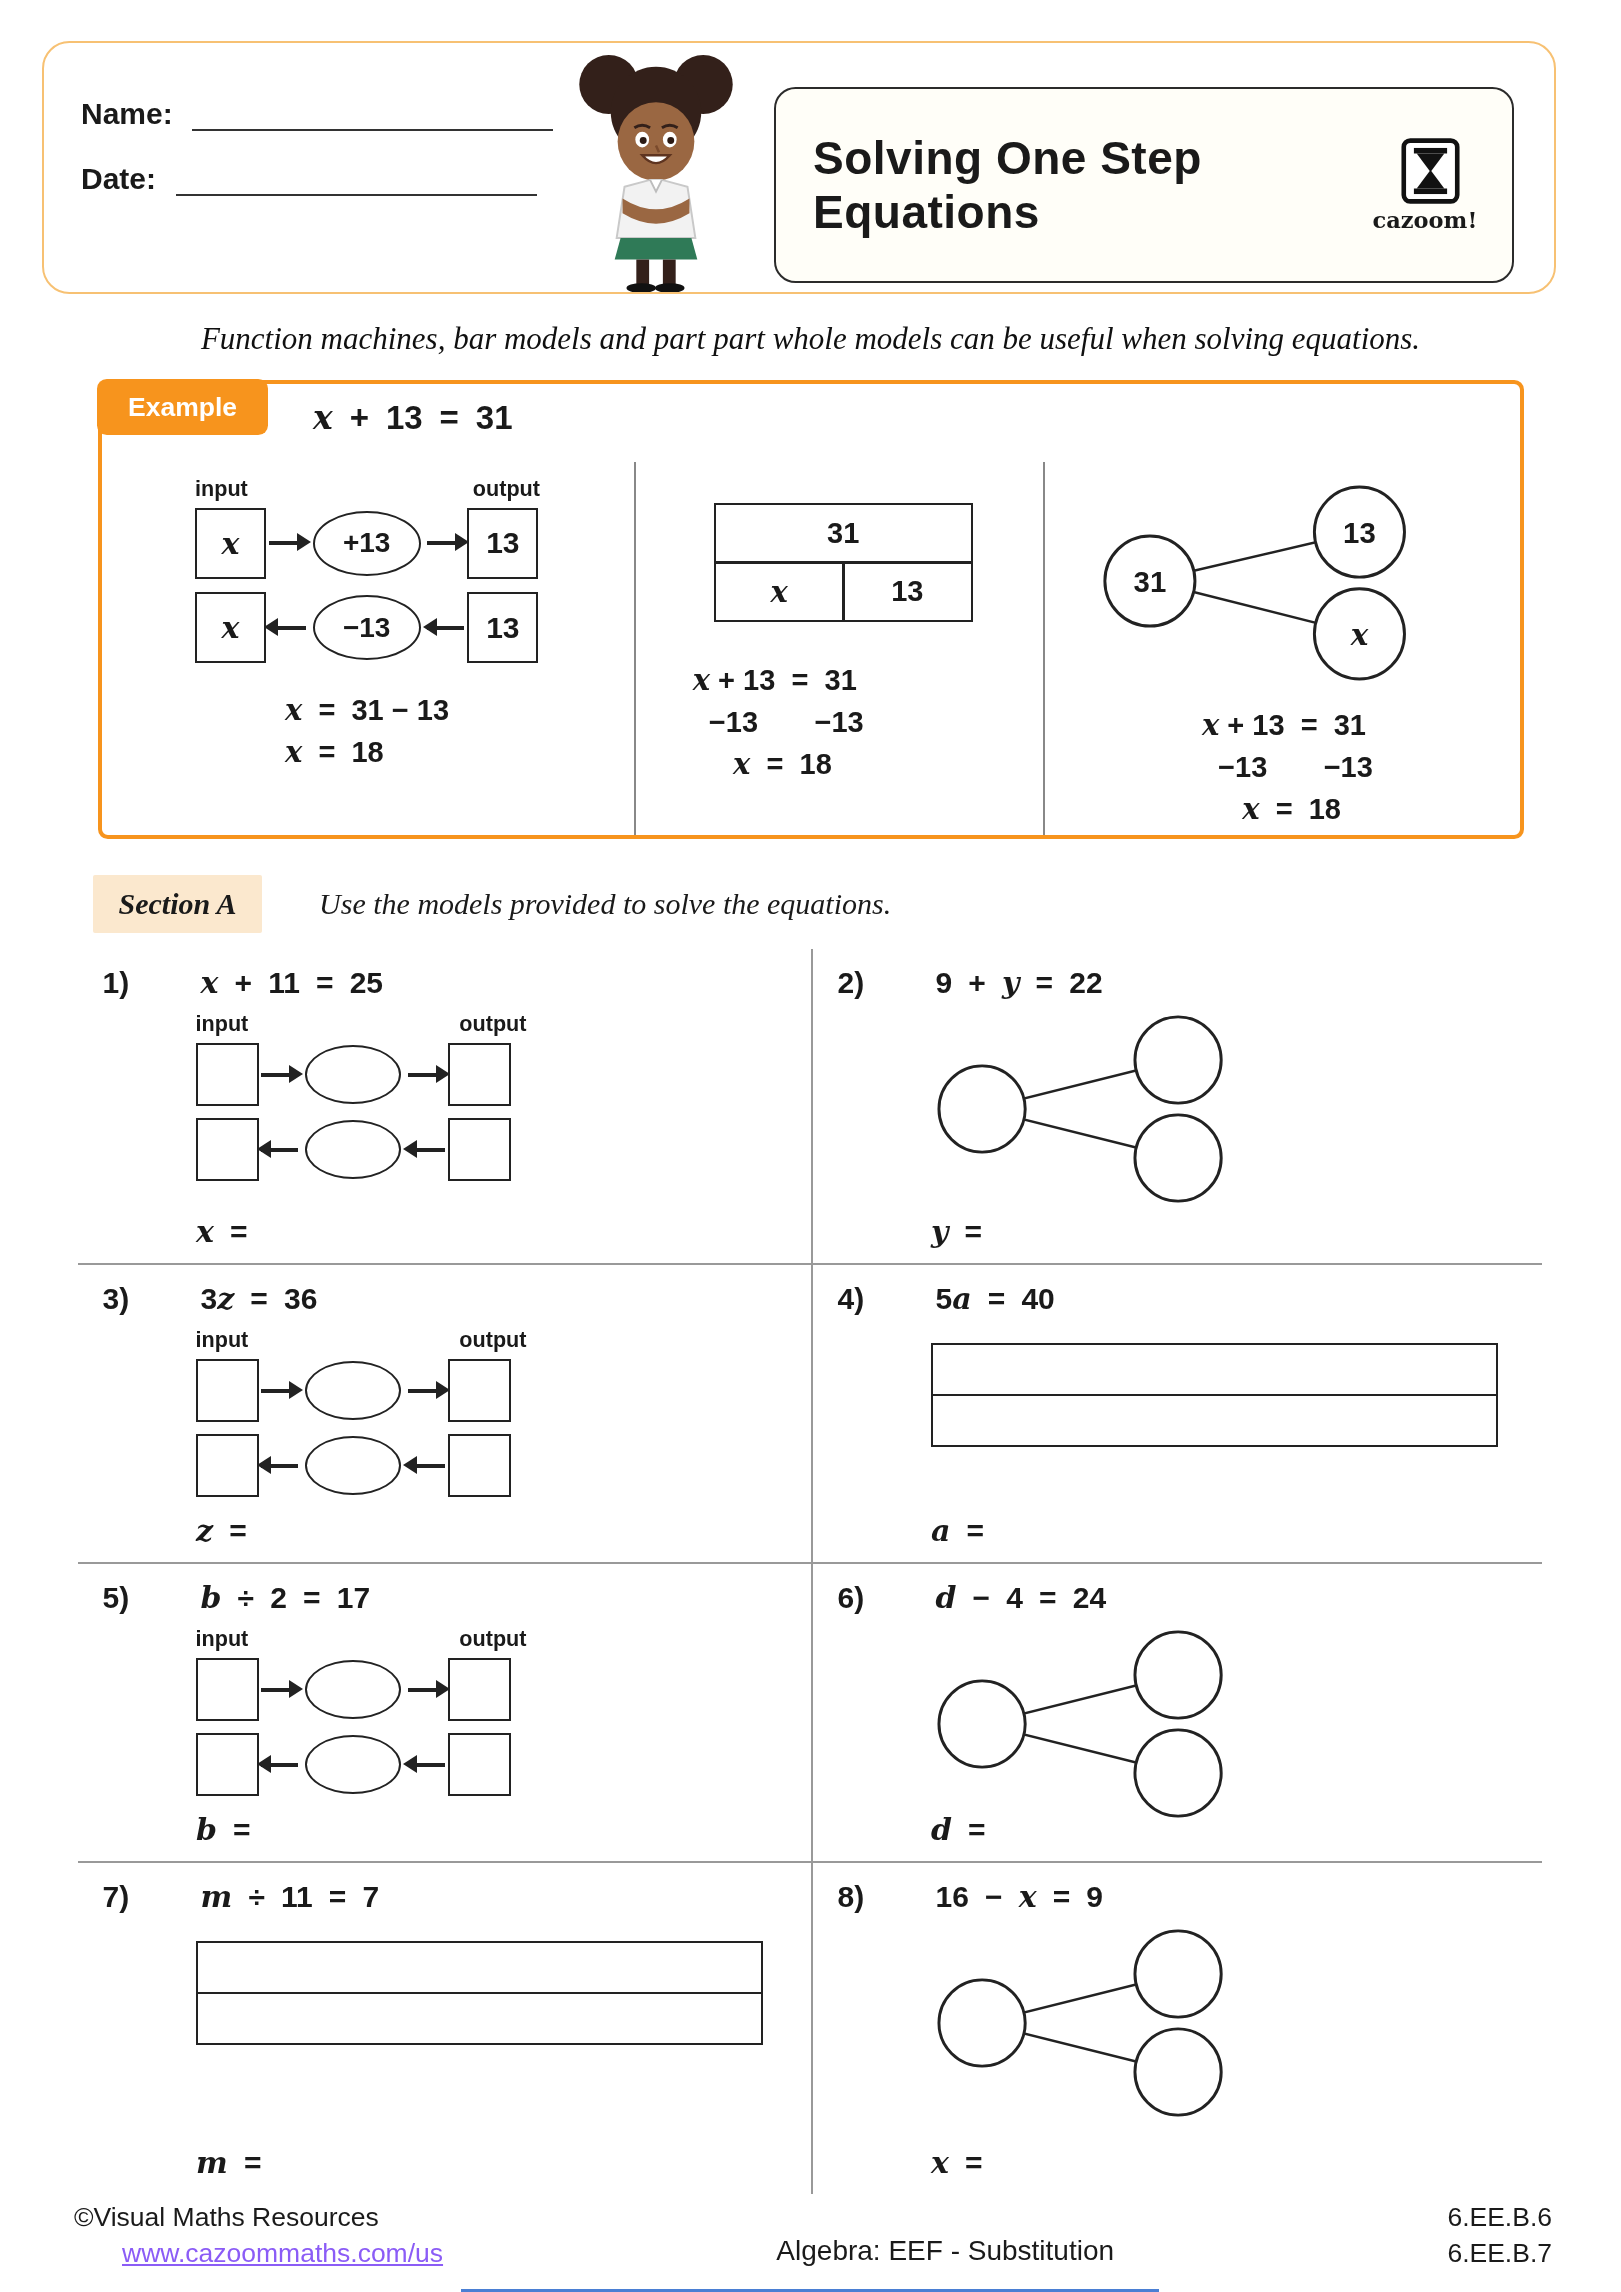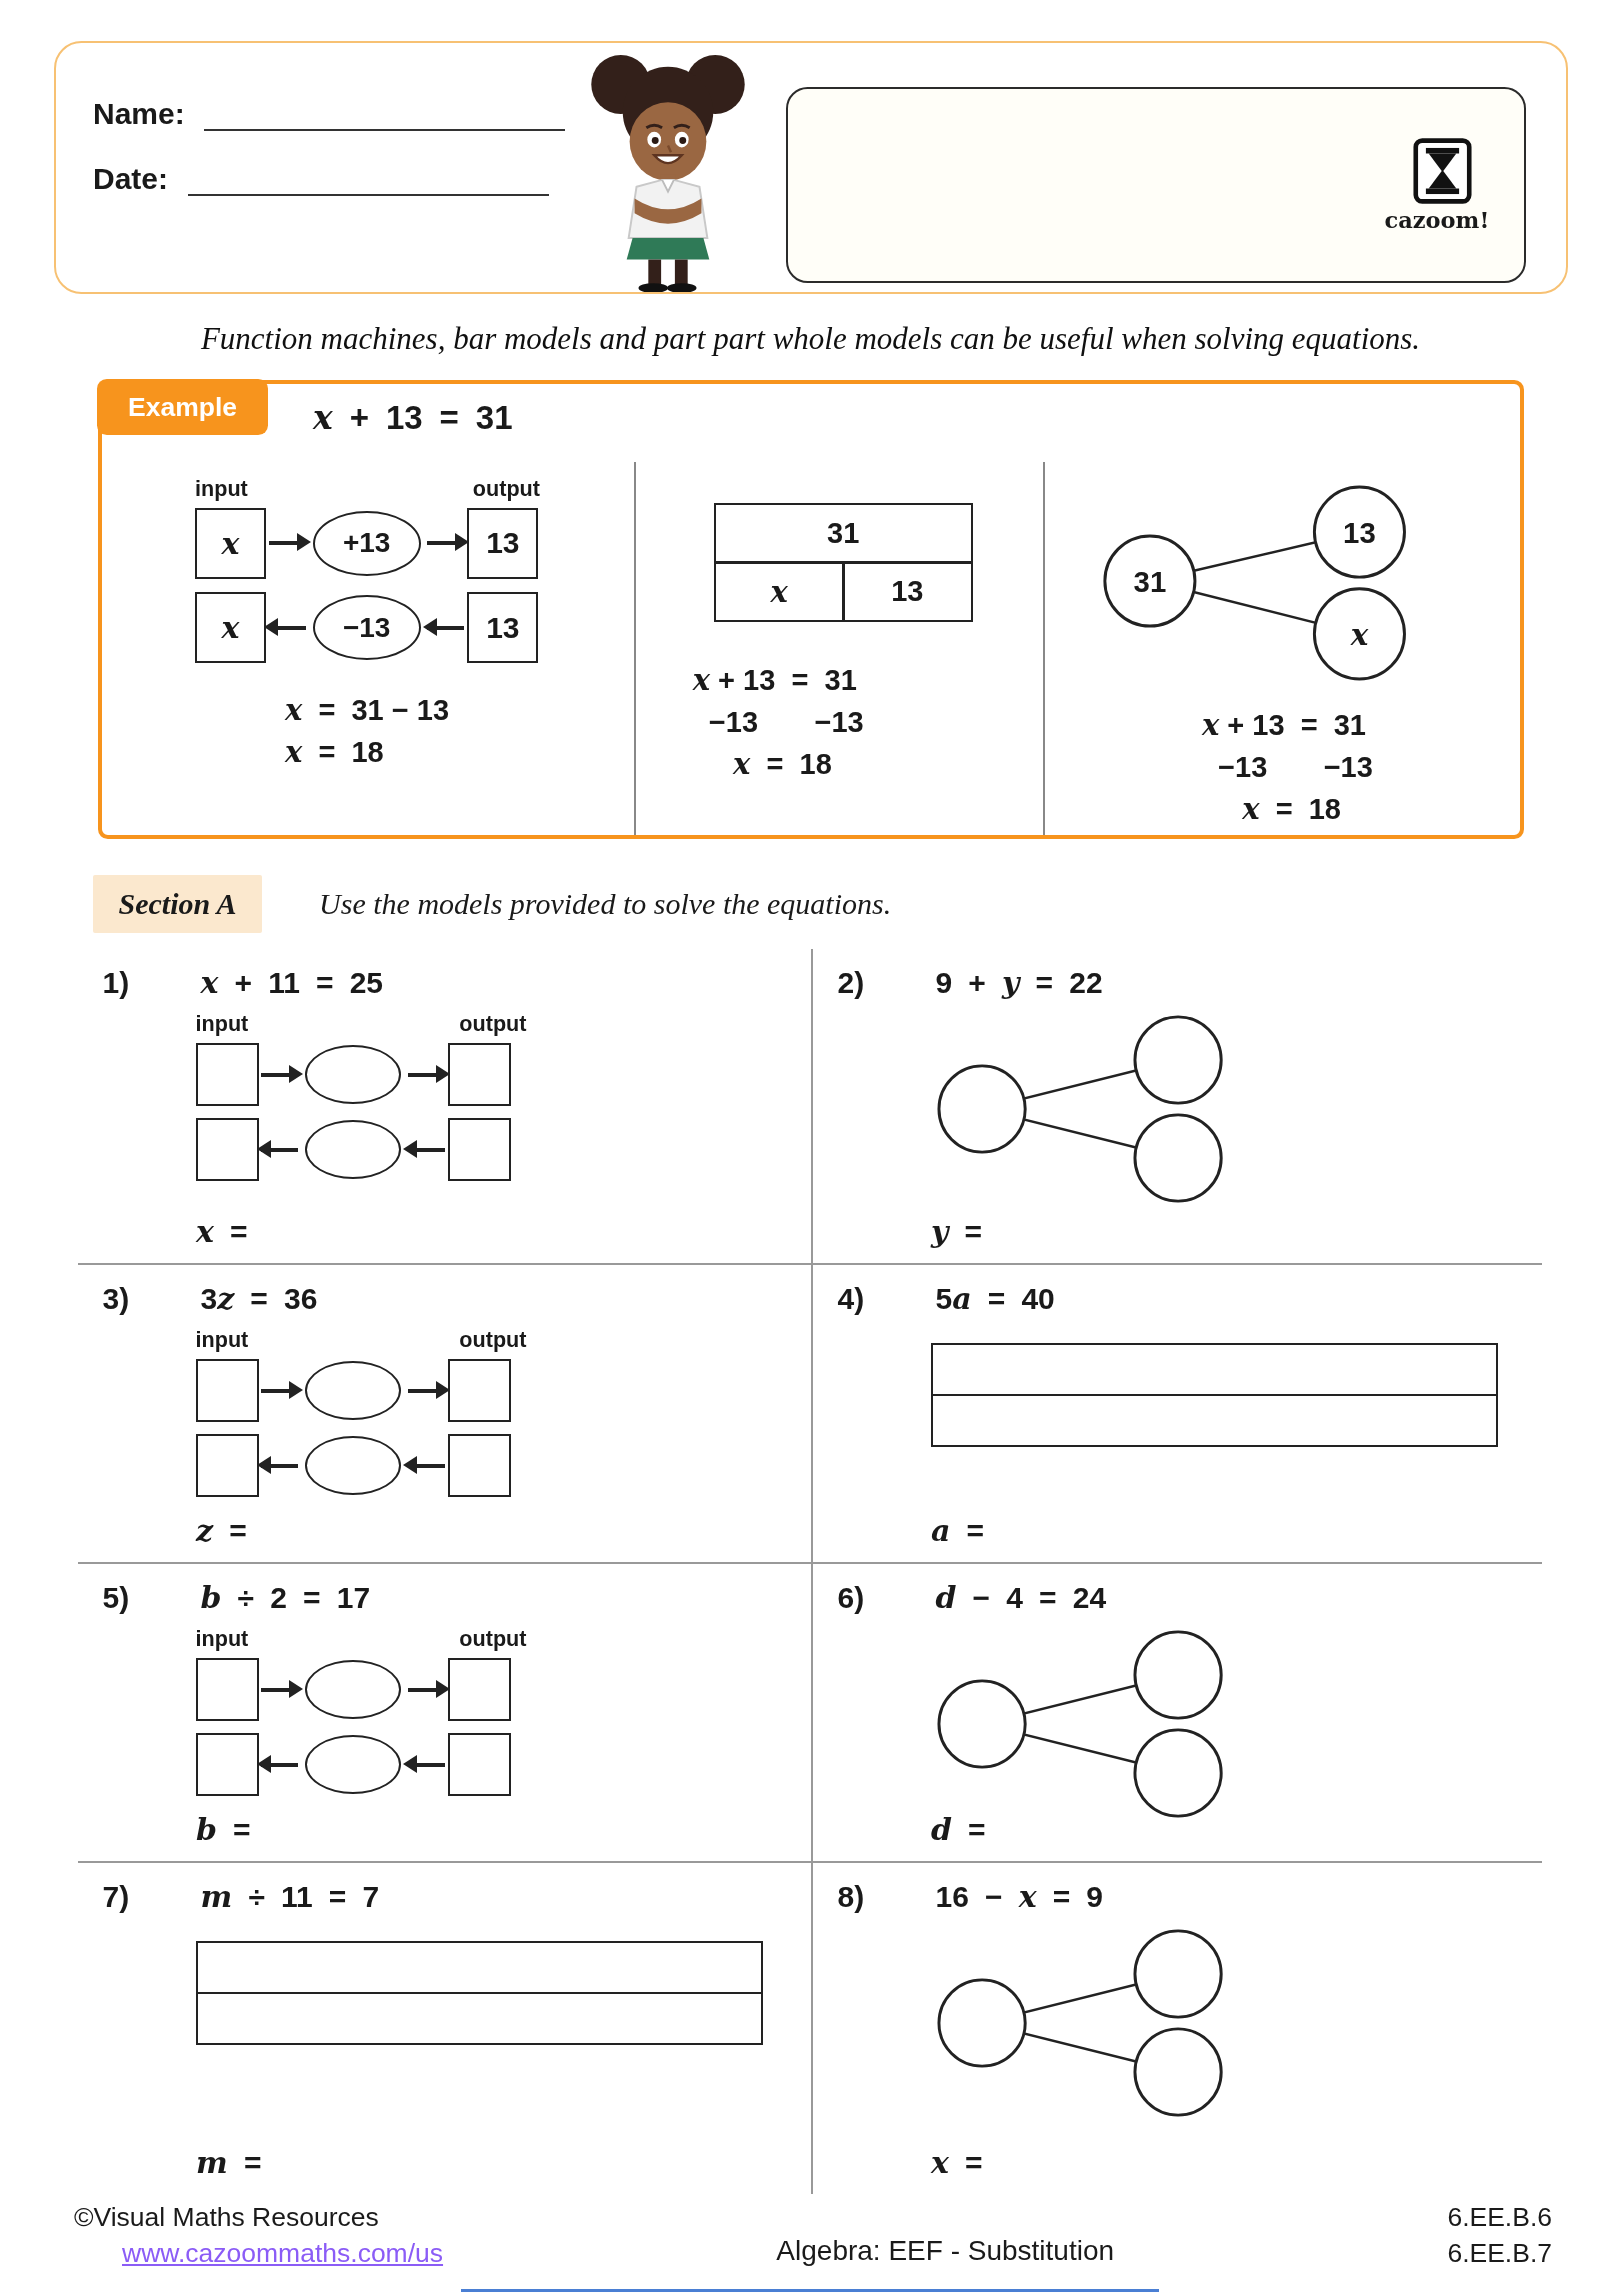--- a/index.html
+++ b/index.html
@@ -1,20 +1,20 @@
 <!DOCTYPE html>
 <html><head>
 <meta charset="utf-8">
 <style>
   html,body{margin:0;padding:0;background:#e8e8e8;}
   .page{position:relative;width:1621px;height:2293px;background:#ffffff;
         font-family:"Liberation Sans",sans-serif;color:#1a1a1a;overflow:hidden;margin:0 auto;}
 
   
-  .header-frame{position:absolute;left:54px;top:41px;width:1514px;height:253px;
+  .header-frame{position:absolute;left:42px;top:41px;width:1514px;height:253px;
                 border:2.9px solid #F7C173;border-radius:27.4px;box-sizing:border-box;}
   .field{position:absolute;display:flex;align-items:flex-end;gap:19.6px;
          font-size:30px;font-weight:bold;}
   .field-name{left:37px;top:51px;}
   .field-date{left:37px;top:116px;}
   .field-line{display:inline-block;width:361px;height:35px;border-bottom:2.5px solid #333;}
 
   .mascot{position:absolute;left:521px;top:7.8px;width:182px;height:241px;}
 
   .title-box{position:absolute;left:730px;top:44px;width:740px;height:196px;
@@ -147,20 +147,24 @@
       <path d="M84,131 L90,143 L96,131" fill="#fff" stroke="#bdbdbd" stroke-width="2"></path>
       <path d="M56,150 Q90,172 124,150 L124,165 Q90,186 56,165 Z" fill="#9A6742"></path>
       <path d="M54,190 L126,190 L132,212 L48,212 Z" fill="#2F7A57"></path>
       <rect x="70" y="212" width="13" height="27" fill="#33201a"></rect>
       <rect x="97" y="212" width="13" height="27" fill="#33201a"></rect>
       <ellipse cx="75" cy="241" rx="15" ry="5" fill="#111"></ellipse>
       <ellipse cx="104" cy="241" rx="15" ry="5" fill="#111"></ellipse>
     </svg>
 
     <div class="title-box">
+      <div class="title">
+        <div>Solving One Step</div>
+        <div>Equations</div>
+      </div>
       <div class="logo">
         <svg viewBox="0 0 64 72">
           <rect x="3" y="3" width="58" height="66" rx="7" fill="#fff" stroke="#111" stroke-width="5"></rect>
           <rect x="14" y="11" width="36" height="6" fill="#111"></rect>
           <rect x="14" y="55" width="36" height="6" fill="#111"></rect>
           <polygon points="17,17 47,17 32,37" fill="#111"></polygon>
           <polygon points="17,55 47,55 32,35" fill="#111"></polygon>
         </svg>
         <div class="logo-text">cazoom!</div>
       </div>

